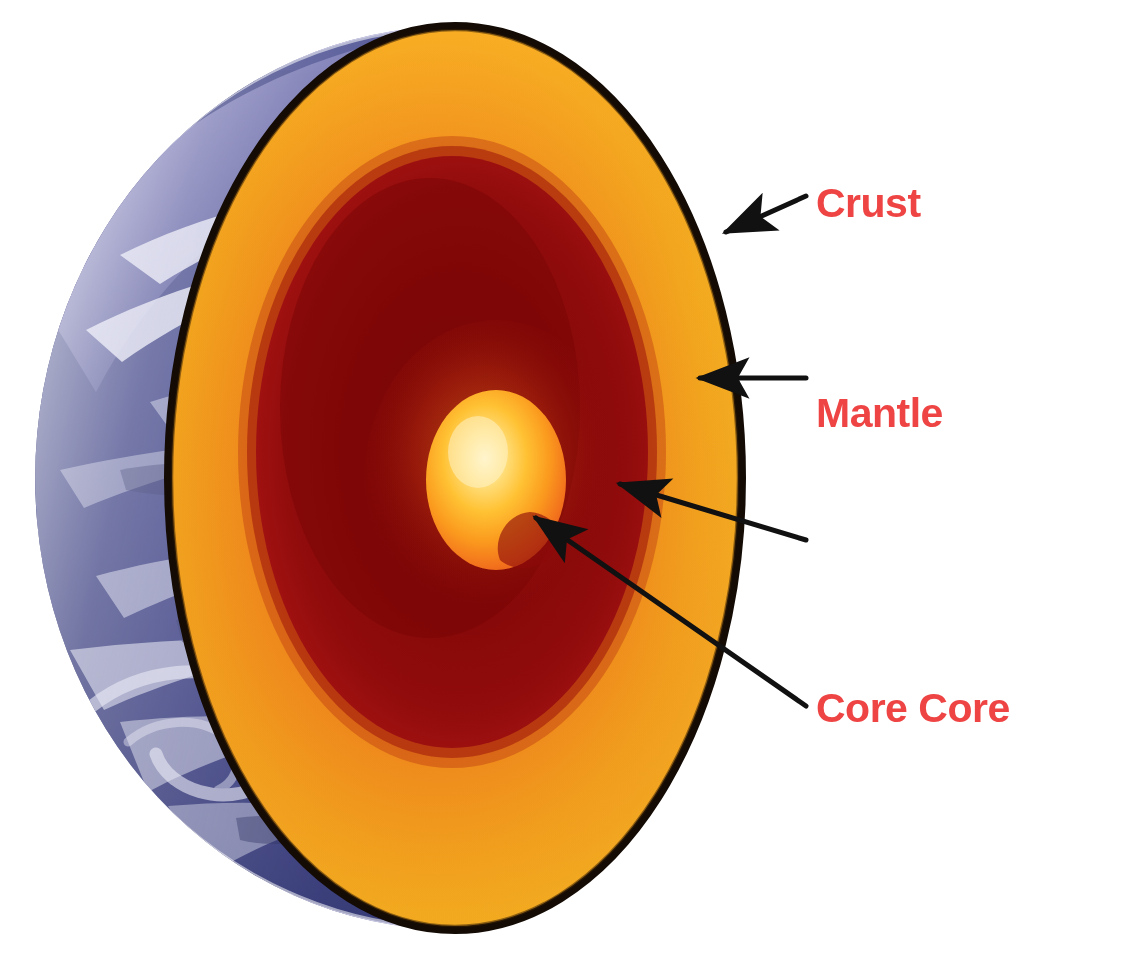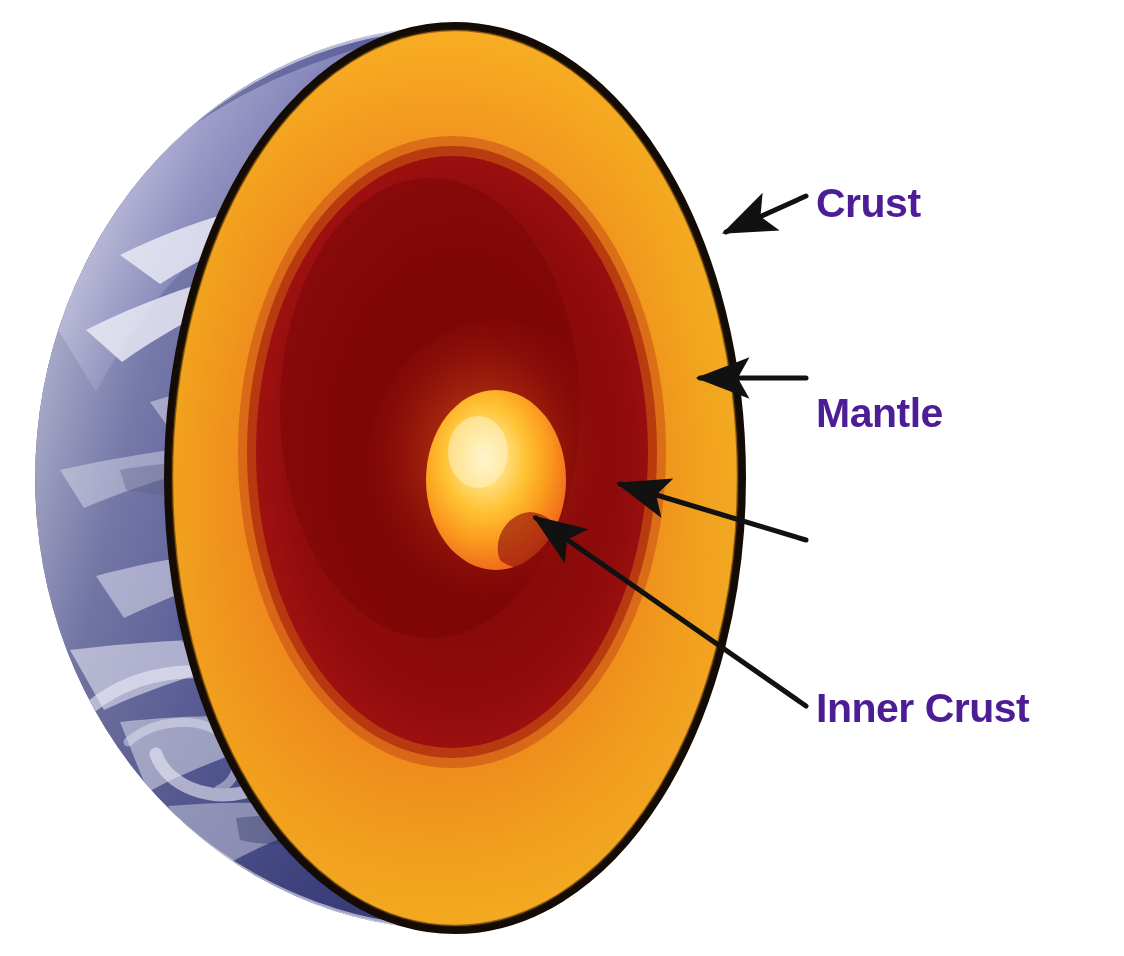--- a/index.html
+++ b/index.html
@@ -29,21 +29,21 @@
     width: 1124px;
     height: 956px;
     display: block;
   }
   .label-text {
     position: absolute;
     font-family: "Liberation Sans", sans-serif;
     font-weight: bold;
     font-size: 41px;
     line-height: 1;
-    color: #4c1d95;
+    color: #ef4444;
     letter-spacing: -0.5px;
     white-space: nowrap;
     -webkit-font-smoothing: antialiased;
   }
   #label-crust      { left: 816px; top: 183px; }
   #label-mantle     { left: 816px; top: 353px; margin-top: 40px; }
   #label-outer-core { left: 816px; top: 518px; }
   #label-inner-core { left: 816px; top: 688px; }
 </style>
 </head>
@@ -209,15 +209,15 @@
       <line x1="806" y1="540" x2="620" y2="484" marker-end="url(#arrowhead)"></line>
       <line x1="806" y1="706" x2="536" y2="518" marker-end="url(#arrowhead)"></line>
     </g>
   </svg>
 
   <div class="label-text" id="label-crust">Crust</div>
 
   <div class="label-text" id="label-mantle">Mantle</div>
 
 
-  <div class="label-text" id="label-inner-core">Inner Crust</div>
+  <div class="label-text" id="label-inner-core">Core Core</div>
 
 </div>
 
 </body></html>

